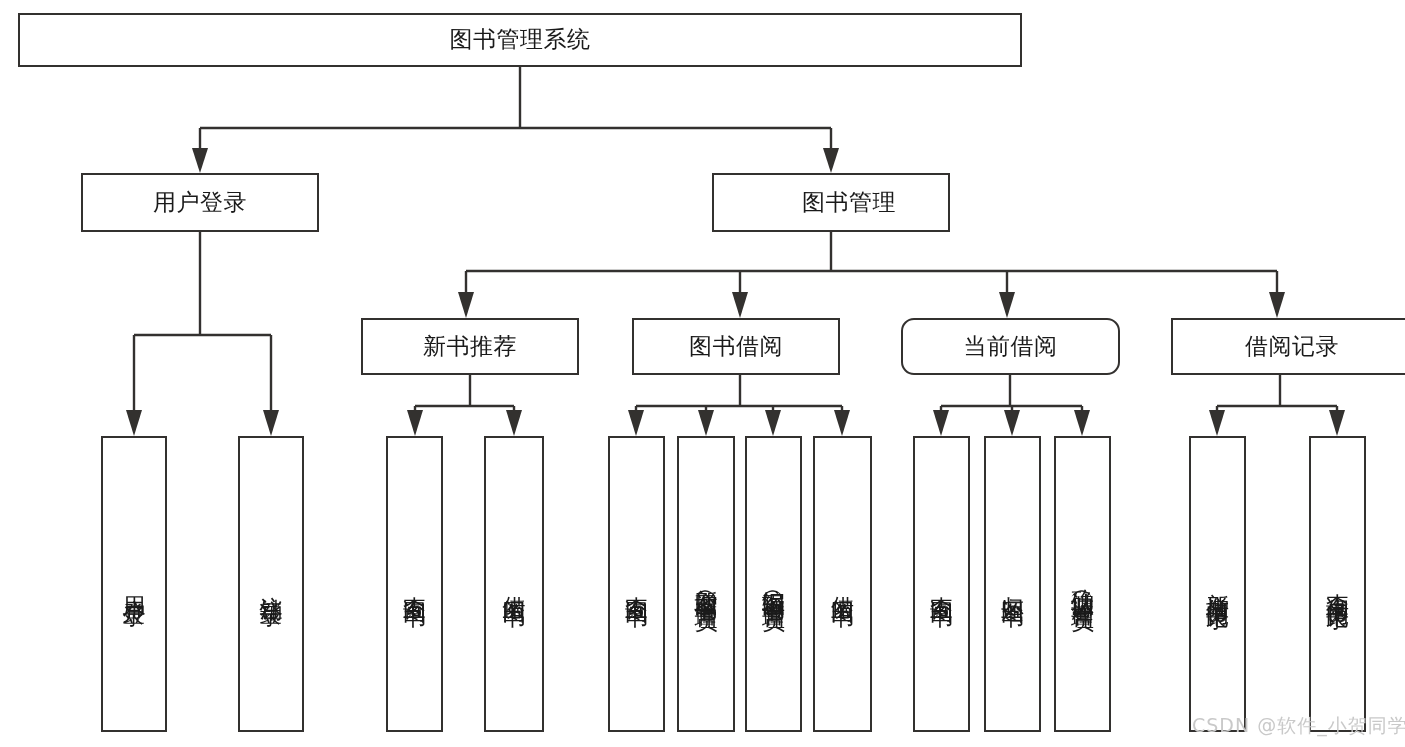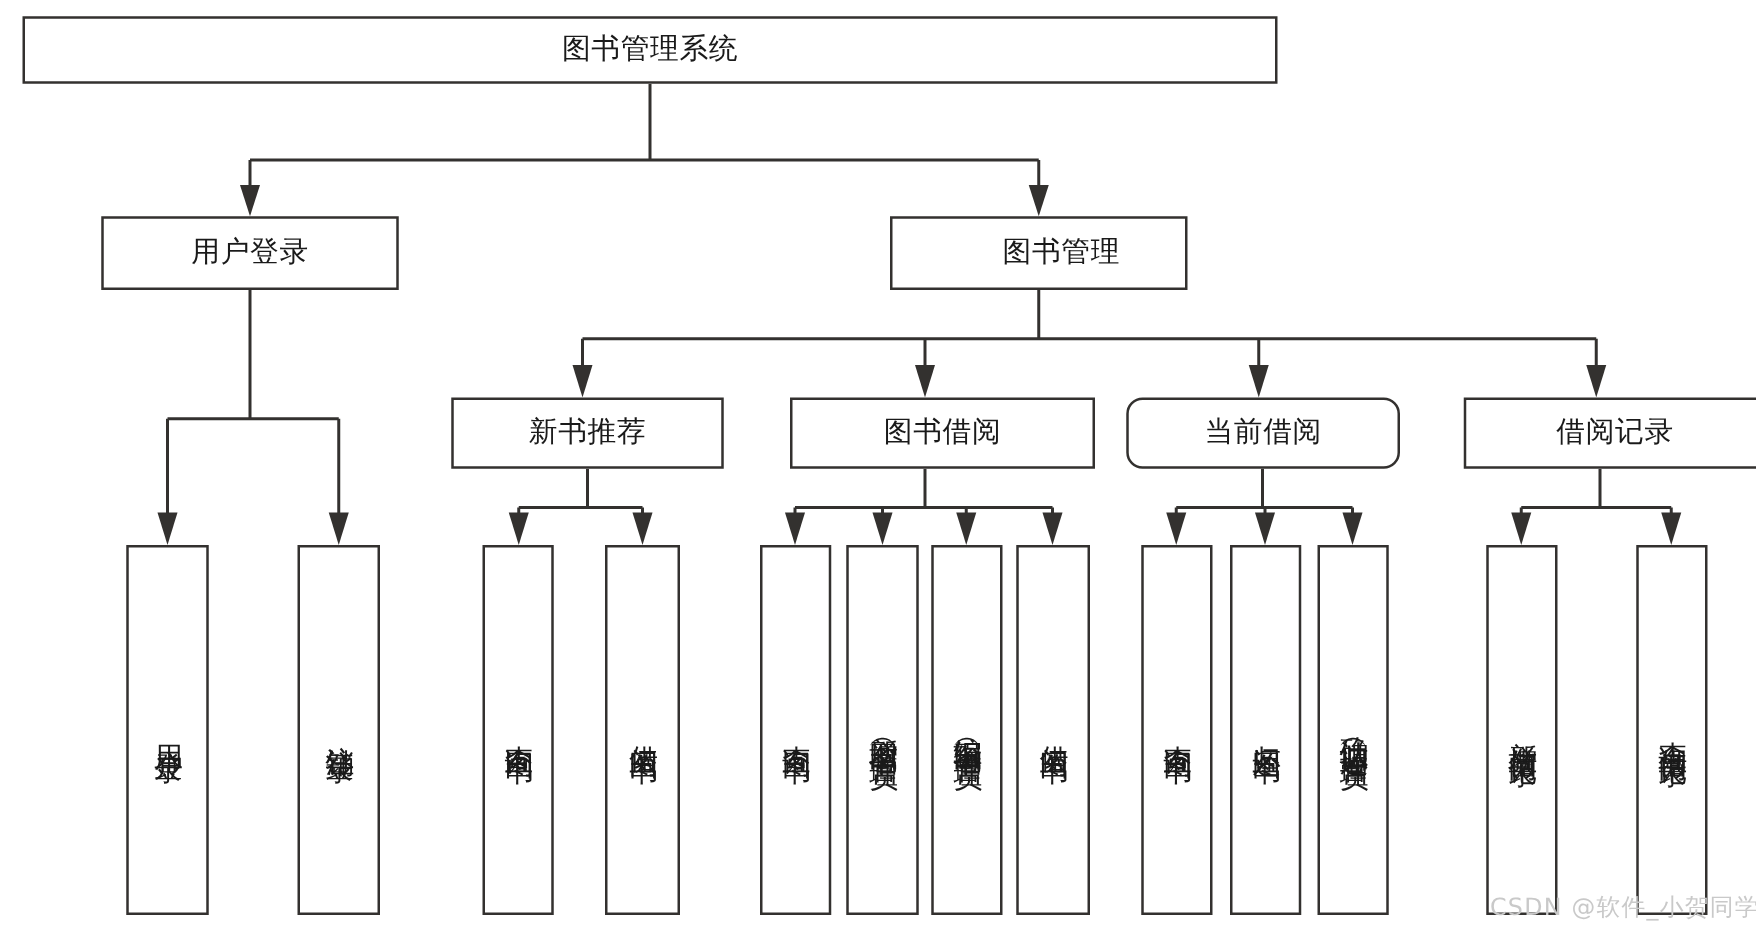--- a/index.html
+++ b/index.html
@@ -147,21 +147,21 @@
   <div class="node horiz" style="left:81px; top:173px; width:238px; height:59px;">
     <span>用户登录</span>
   </div>
   <div class="node horiz" style="left:712px; top:173px; width:238px; height:59px;padding-left:36px;">
     <span>图书管理</span>
   </div>
 
   <div class="node horiz" style="left:361px; top:318px; width:218px; height:57px;">
     <span>新书推荐</span>
   </div>
-  <div class="node horiz" style="left:632px; top:318px; width:244px; height:57px;">
+  <div class="node horiz" style="left:632px; top:318px; width:208px; height:57px;">
     <span>图书借阅</span>
   </div>
   <div class="node horiz" style="left:901px; top:318px; width:219px; height:57px;border-radius:13px;">
     <span>当前借阅</span>
   </div>
   <div class="node horiz" style="left:1171px; top:318px; width:242px; height:57px;">
     <span>借阅记录</span>
   </div>
 
   <div class="node vert" style="left:101px; top:436px; width:66px; height:296px;">

